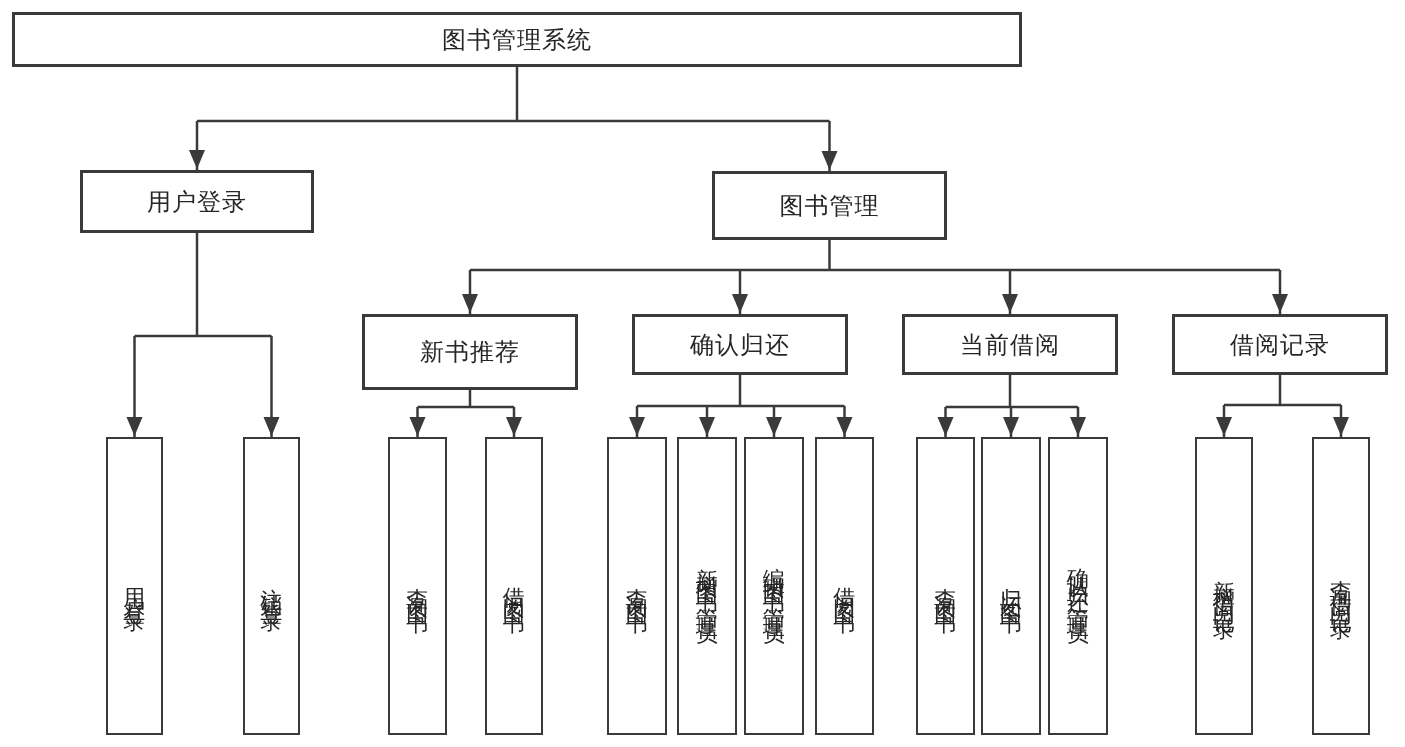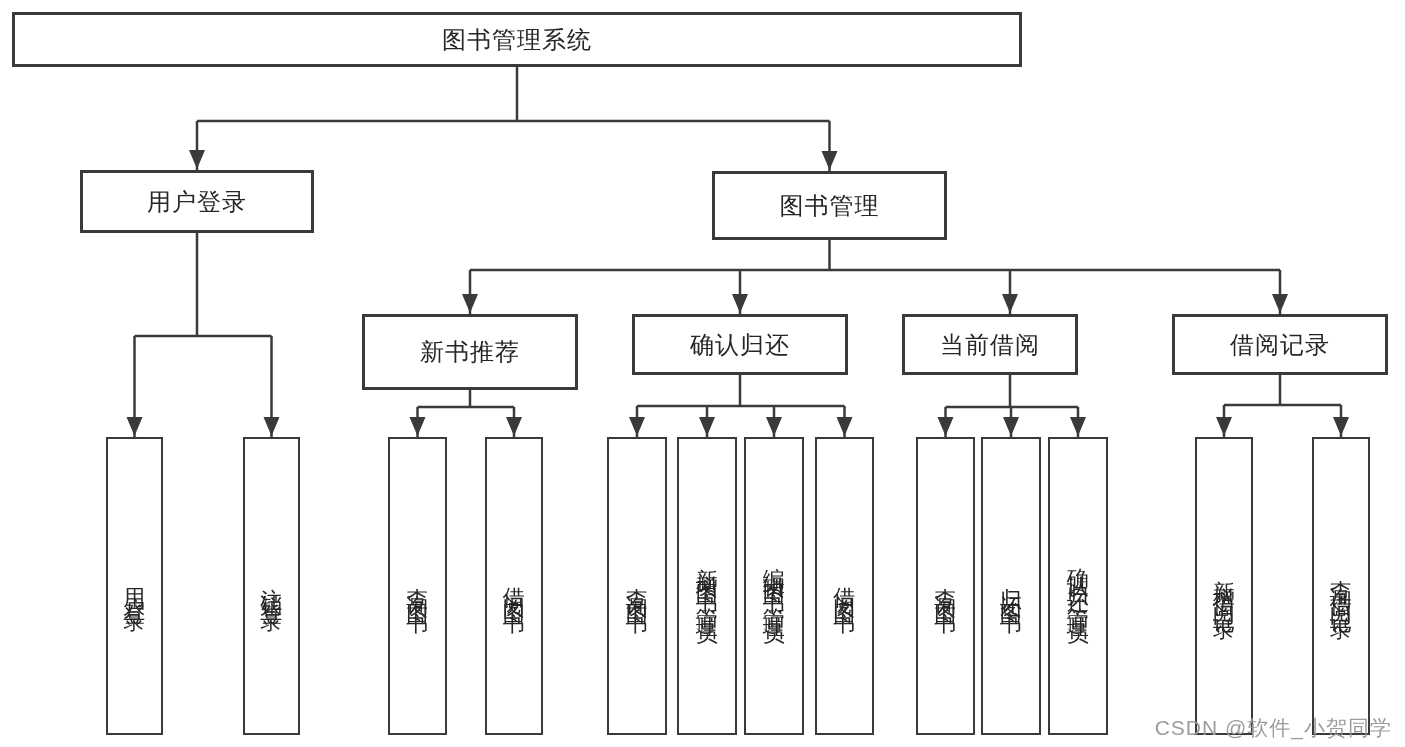--- a/index.html
+++ b/index.html
@@ -81,30 +81,29 @@
       <polygon points="1216,417 1232,417 1224,436" fill="#3a3a3a"></polygon>
       <line x1="1341" y1="405" x2="1341" y2="437" stroke="#3a3a3a" stroke-width="2.5"></line>
       <polygon points="1333,417 1349,417 1341,436" fill="#3a3a3a"></polygon>
     </svg>
   <div id="nodes">
       <div class="node h" style="left: 12px; top: 12px; width: 1010px; height: 55px;">图书管理系统</div>
       <div class="node h" style="left: 80px; top: 170px; width: 234px; height: 63px;">用户登录</div>
       <div class="node h" style="left: 712px; top: 171px; width: 235px; height: 69px;">图书管理</div>
       <div class="node h" style="left: 362px; top: 314px; width: 216px; height: 76px;">新书推荐</div>
       <div class="node h" style="left: 632px; top: 314px; width: 216px; height: 61px;">确认归还</div>
-      <div class="node h" style="left: 902px; top: 314px; width: 176px; height: 61px;">当前借阅</div>
+      <div class="node h" style="left: 902px; top: 314px; width: 216px; height: 61px;">当前借阅</div>
       <div class="node h" style="left: 1172px; top: 314px; width: 216px; height: 61px;">借阅记录</div>
       <div class="node v" style="left: 106px; top: 437px; width: 57px; height: 298px;">用户登录</div>
       <div class="node v" style="left: 243px; top: 437px; width: 57px; height: 298px;">注销登录</div>
       <div class="node v" style="left: 388px; top: 437px; width: 59px; height: 298px;">查询图书</div>
       <div class="node v" style="left: 485px; top: 437px; width: 58px; height: 298px;">借阅图书</div>
       <div class="node v" style="left: 607px; top: 437px; width: 60px; height: 298px;">查询图书</div>
       <div class="node v" style="left: 677px; top: 437px; width: 60px; height: 298px;">新增图书（管理员）</div>
       <div class="node v" style="left: 744px; top: 437px; width: 60px; height: 298px;">编辑图书（管理员）</div>
       <div class="node v" style="left: 815px; top: 437px; width: 59px; height: 298px;">借阅图书</div>
       <div class="node v" style="left: 916px; top: 437px; width: 59px; height: 298px;">查询图书</div>
       <div class="node v" style="left: 981px; top: 437px; width: 60px; height: 298px;">归还图书</div>
       <div class="node v" style="left: 1048px; top: 437px; width: 60px; height: 298px;">确认归还（管理员）</div>
       <div class="node v" style="left: 1195px; top: 437px; width: 58px; height: 298px;">新增借阅记录</div>
       <div class="node v" style="left: 1312px; top: 437px; width: 58px; height: 298px;">查询借阅记录</div>
     </div>
-  <div class="watermark">CSDN @软件_小贺同学</div>
 </div>
 
 </body></html>

